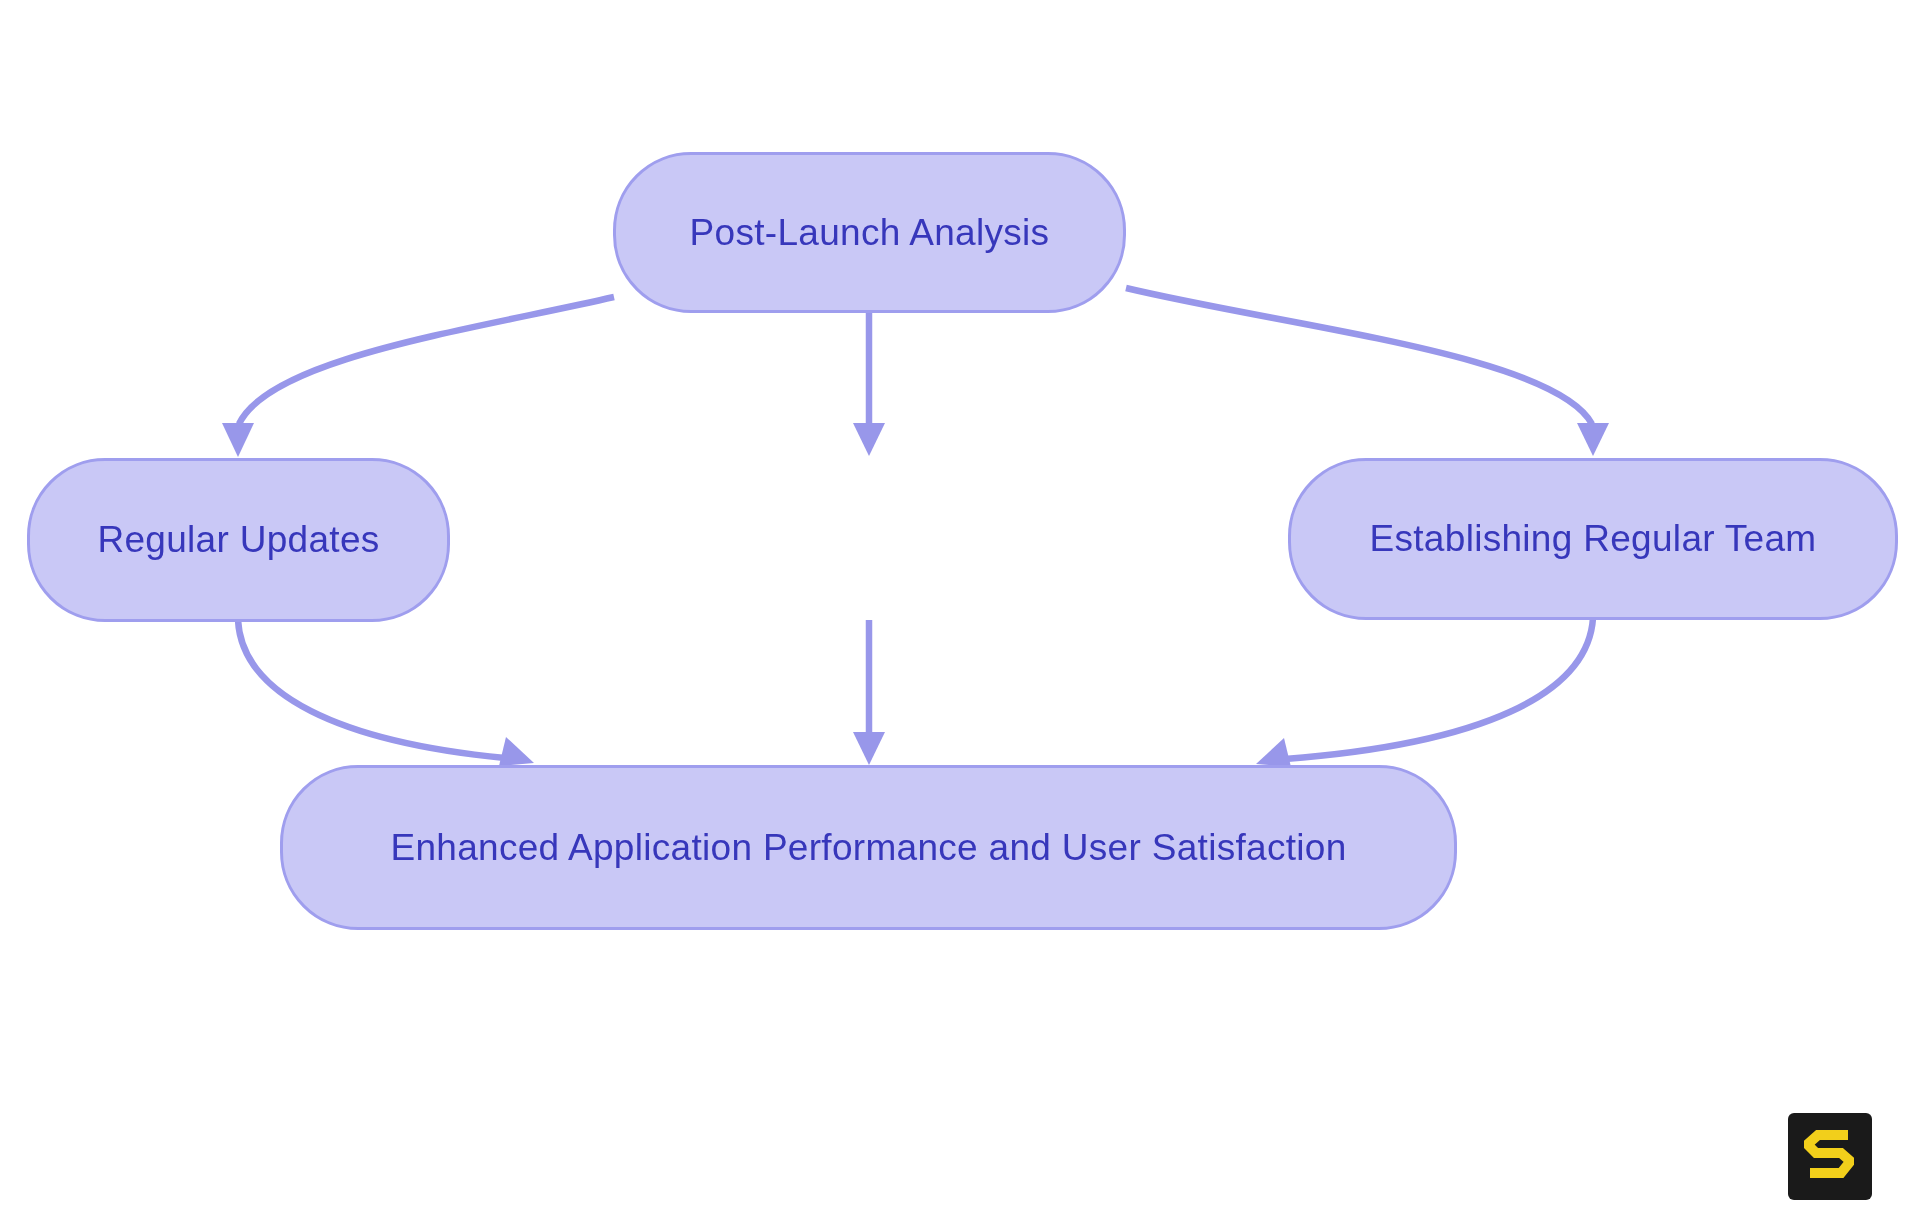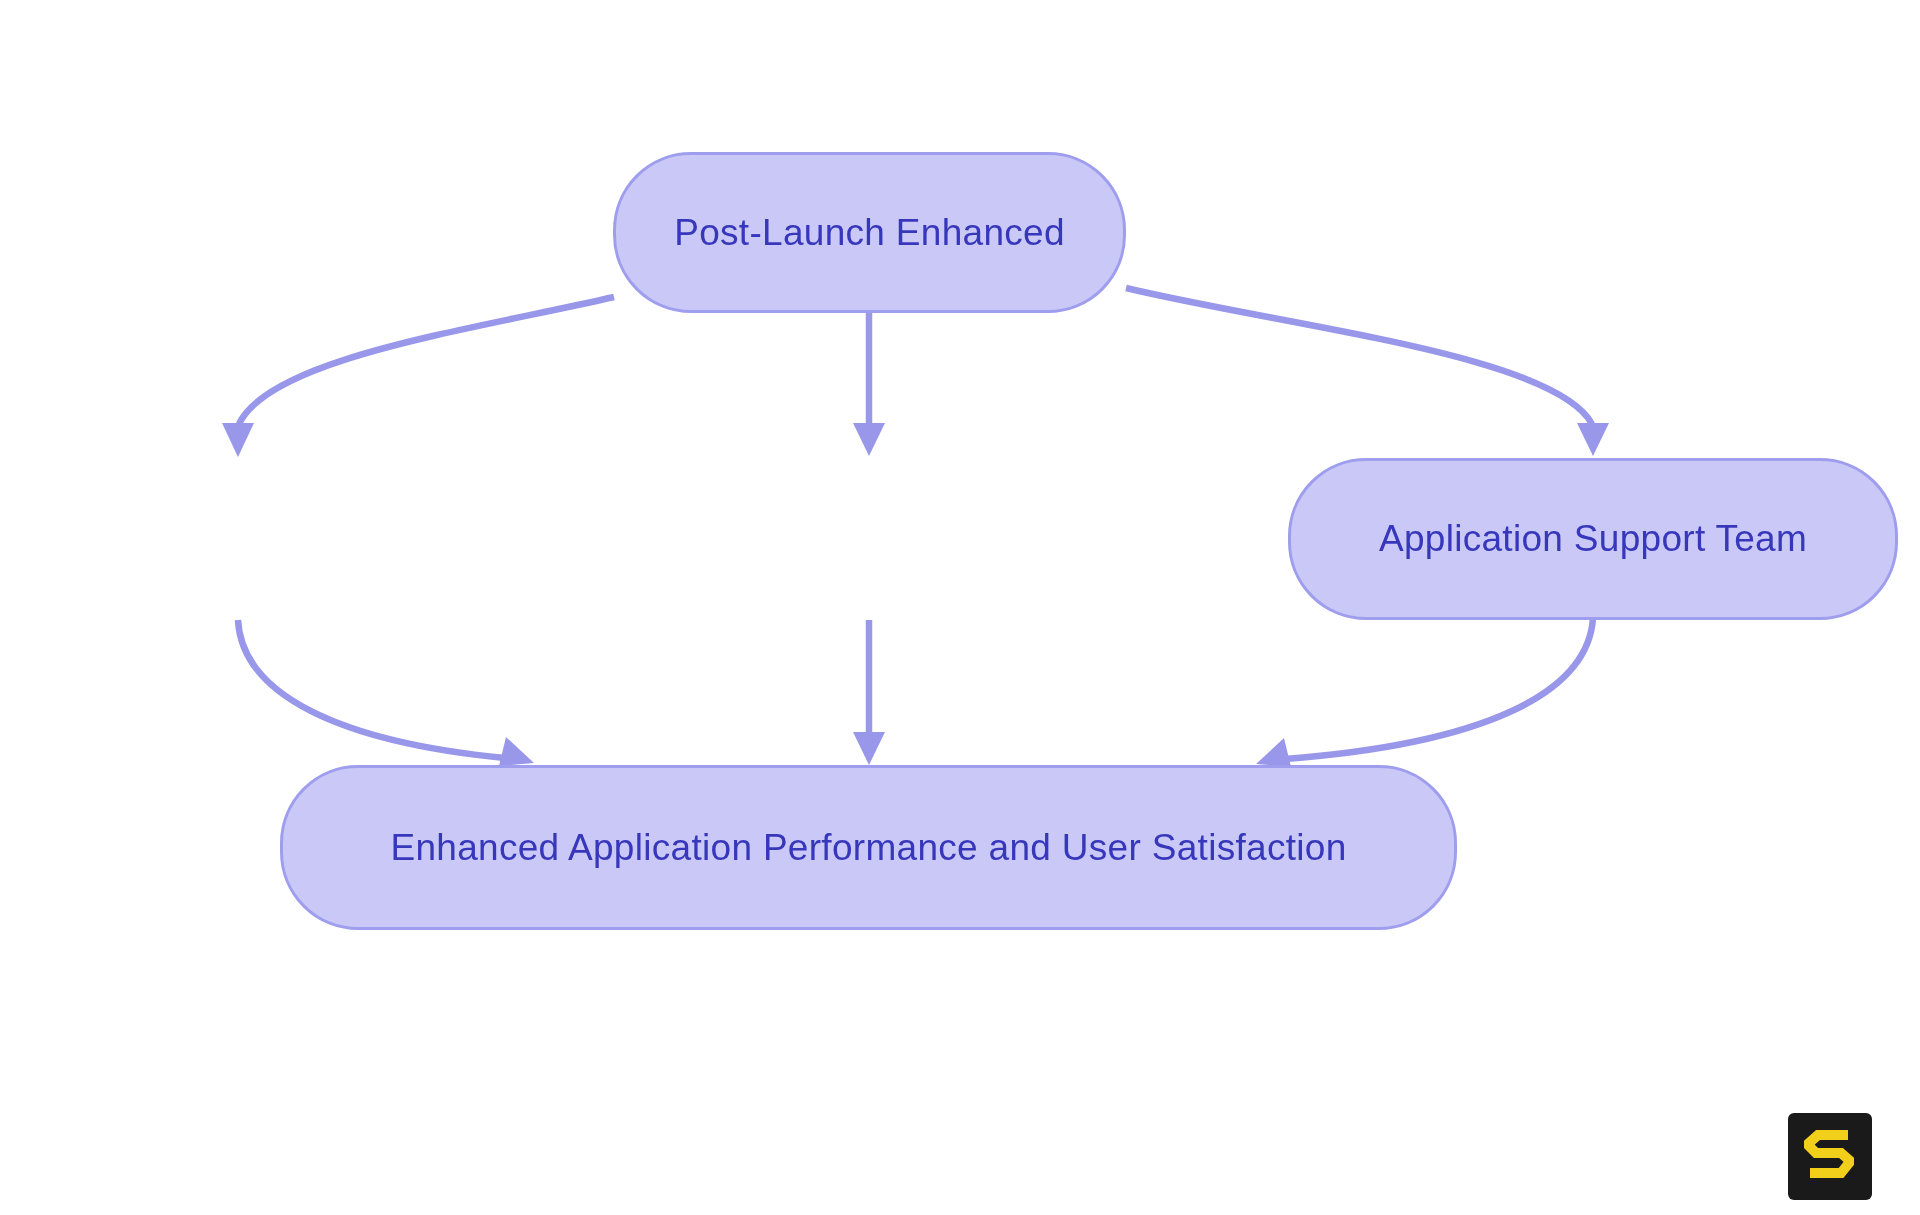--- a/index.html
+++ b/index.html
@@ -98,27 +98,30 @@
       <path class="arrowhead" d="M 853 732 L 885 732 L 869 765 Z"></path>
     </g>
 
     <g>
       <path class="edge-line" d="M 1593 618 C 1588 695, 1480 744, 1285 759"></path>
       <path class="arrowhead" d="M 1256 764 L 1284 738 L 1291 767 Z"></path>
     </g>
   </svg>
 
   <div class="node node-top">
-    <span>Post-Launch Enhanced</span>
+    <span>Post-Launch Analysis</span>
+  </div>
+
+  <div class="node node-left">
+    <span>Regular Updates</span>
   </div>
 
 
-
   <div class="node node-right">
-    <span>Application Support Team</span>
+    <span>Establishing Regular Team</span>
   </div>
 
   <div class="node node-bottom">
     <span>Enhanced Application Performance and User Satisfaction</span>
   </div>
 
   <div class="brand-logo">
     <svg width="84" height="87" viewBox="0 0 84 87" xmlns="http://www.w3.org/2000/svg">
       <polyline class="logo-stroke" points="60,22 30,22 21,30 21,33 28,40 53,40 61,47 61,50 53,60 22,60"></polyline>
     </svg>

